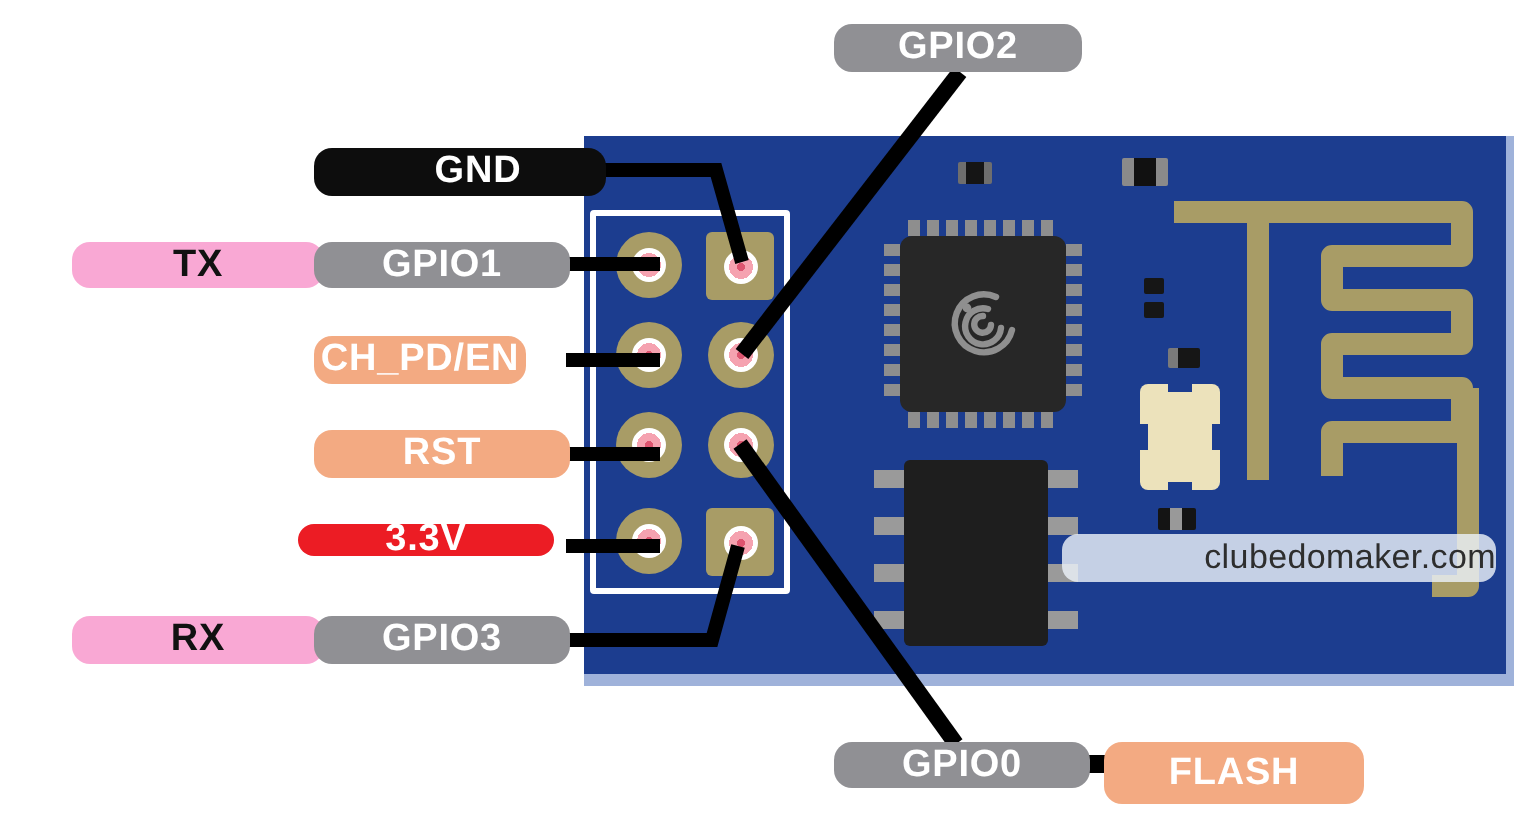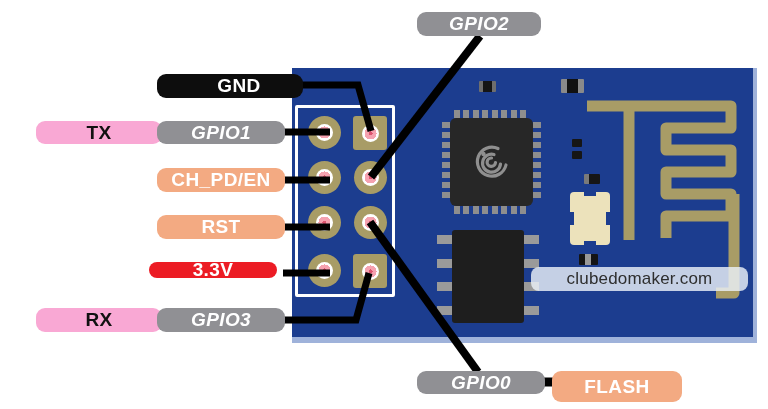--- a/index.html
+++ b/index.html
@@ -47,28 +47,28 @@
           background:linear-gradient(90deg,#7a7a7a 0 5px,#161616 5px);}
   .smd.c5{left:579px;top:254px;width:19px;height:11px;
           background:linear-gradient(90deg,#141414 0 6px,#999999 6px 12px,#141414 12px);}
 
   
   .overlay{left:0;top:0;width:768px;height:409px;pointer-events:none;}
 
   
   .plabel{display:flex;align-items:center;justify-content:center;
           font-weight:bold;font-size:19px;color:#ffffff;border-radius:9px;letter-spacing:.4px;}
-  .lb-gray{background:#909094;font-style:italic;}
+  .lb-gray{background:#909094;}
   .lb-black{background:#0d0d0d;}
   .lb-salmon{background:#f3aa82;}
   .lb-red{background:#ec1c24;}
   .lb-yellow{background:#f9a8d4;color:#111111;margin-left:20px;}
 
   .watermark{left:531px;top:267px;width:217px;height:24px;border-radius:8px;
-             background:rgba(234,240,248,0.82);display:flex;align-items:center;justify-content:center;
+             background:rgba(234,240,248,0.82);display:flex;align-items:center;justify-content:flex-end;
              font-size:17px;color:#2e2e2e;letter-spacing:.2px;}
 </style>
 </head>
 <body>
 
 <div class="stage">
 
   <div class="abs board"></div>
   <div class="abs board-edge-b"></div>
   <div class="abs board-edge-r"></div>
@@ -155,21 +155,21 @@
   </svg>
 
   <div class="abs watermark">
     <span>clubedomaker.com</span>
   </div>
 
   <div class="abs plabel lb-gray" style="left:417px;top:12px;width:124px;height:24px;">GPIO2</div>
   <div class="abs plabel lb-black" style="left:157px;top:74px;width:128px;height:24px;padding-left:18px;">GND</div>
   <div class="abs plabel lb-yellow" style="left:16px;top:121px;width:126px;height:23px;">TX</div>
   <div class="abs plabel lb-gray" style="left:157px;top:121px;width:128px;height:23px;">GPIO1</div>
-  <div class="abs plabel lb-salmon" style="left:157px;top:168px;width:128px;height:24px;">CH_PD/EN</div>
+  <div class="abs plabel lb-salmon" style="left:157px;top:168px;width:106px;height:24px;">CH_PD/EN</div>
   <div class="abs plabel lb-salmon" style="left:157px;top:215px;width:128px;height:24px;">RST</div>
   <div class="abs plabel lb-red" style="left:149px;top:262px;width:128px;height:16px;">3.3V</div>
   <div class="abs plabel lb-yellow" style="left:16px;top:308px;width:126px;height:24px;">RX</div>
   <div class="abs plabel lb-gray" style="left:157px;top:308px;width:128px;height:24px;">GPIO3</div>
   <div class="abs plabel lb-gray" style="left:417px;top:371px;width:128px;height:23px;">GPIO0</div>
   <div class="abs plabel lb-salmon" style="left:552px;top:371px;width:130px;height:31px;">FLASH</div>
 
 </div>
 
 </body></html>

